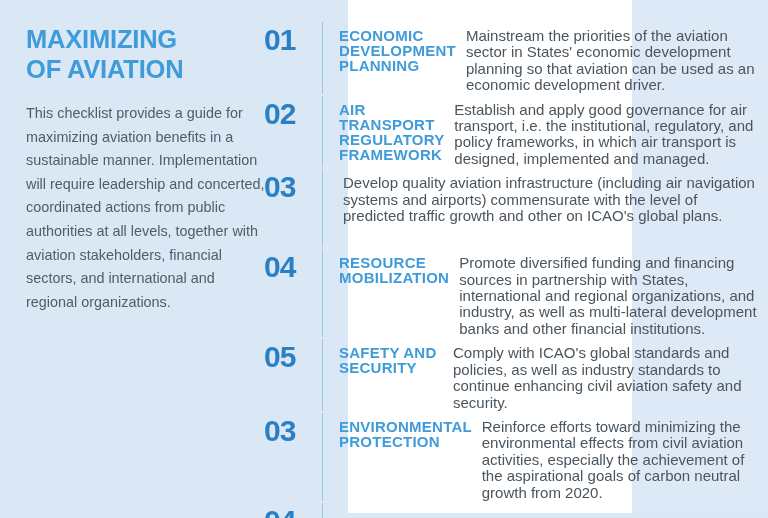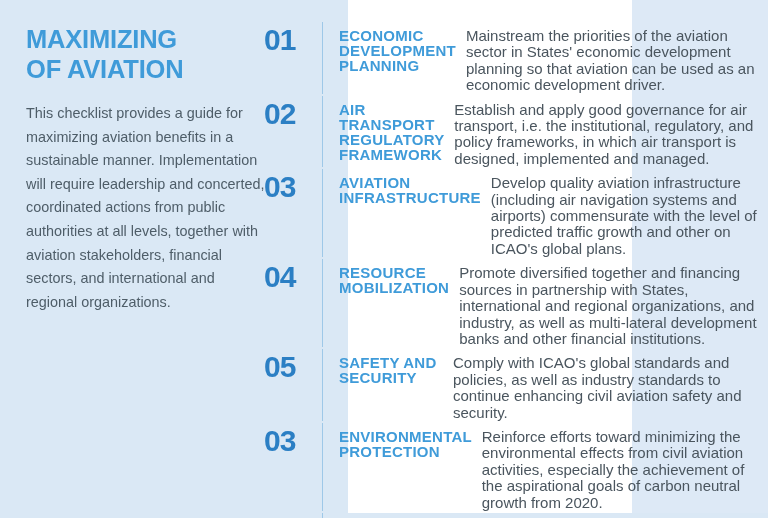--- a/index.html
+++ b/index.html
@@ -142,29 +142,28 @@
     <div class="row" style="min-height:65px">
       <div class="num">02</div>
       <div class="divider"></div>
       <div class="title">AIR TRANSPORT REGULATORY FRAMEWORK</div>
       <div class="desc">Establish and apply good governance for air transport, i.e. the institutional, regulatory, and policy frameworks, in which air transport is designed, implemented and managed.</div>
     </div>
 
     <div class="row" style="min-height:80px">
       <div class="num">03</div>
       <div class="divider"></div>
-      <div class="title">AVIATION INFRASTRUCTURE</div>
       <div class="desc">Develop quality aviation infrastructure (including air navigation systems and airports) commensurate with the level of predicted traffic growth and other on ICAO's global plans.</div>
     </div>
 
     <div class="row" style="min-height:80px">
       <div class="num">04</div>
       <div class="divider"></div>
       <div class="title">RESOURCE MOBILIZATION</div>
-      <div class="desc">Promote diversified together and financing sources in partnership with States, international and regional organizations, and industry, as well as multi-lateral development banks and other financial institutions.</div>
+      <div class="desc">Promote diversified funding and financing sources in partnership with States, international and regional organizations, and industry, as well as multi-lateral development banks and other financial institutions.</div>
     </div>
 
     <div class="row" style="min-height:64px">
       <div class="num">05</div>
       <div class="divider"></div>
       <div class="title">SAFETY AND SECURITY</div>
       <div class="desc">Comply with ICAO's global standards and policies, as well as industry standards to continue enhancing civil aviation safety and security.</div>
     </div>
 
     <div class="row" style="min-height:65px">

